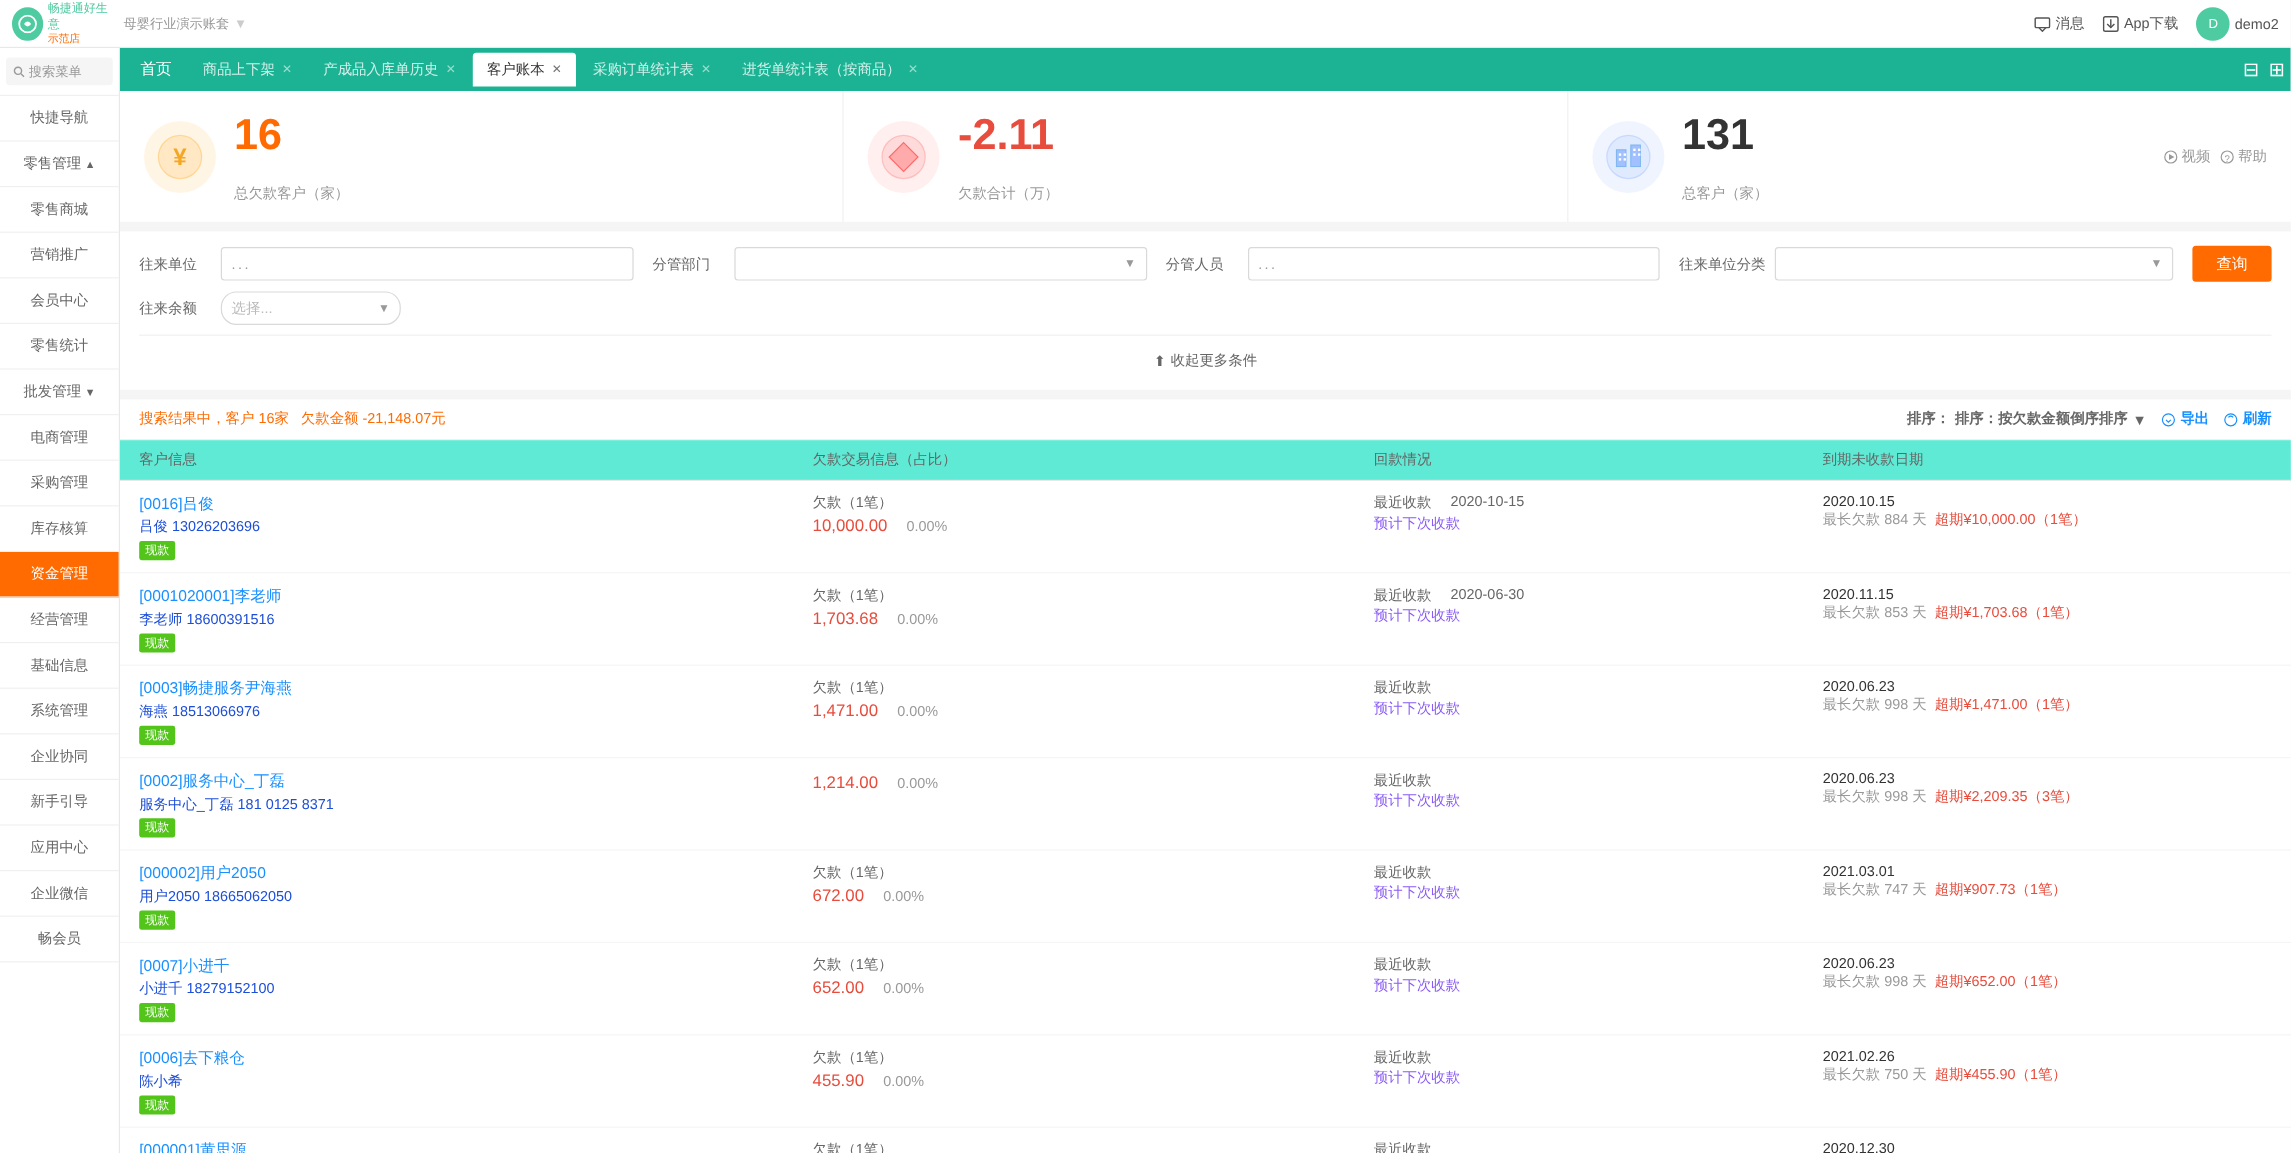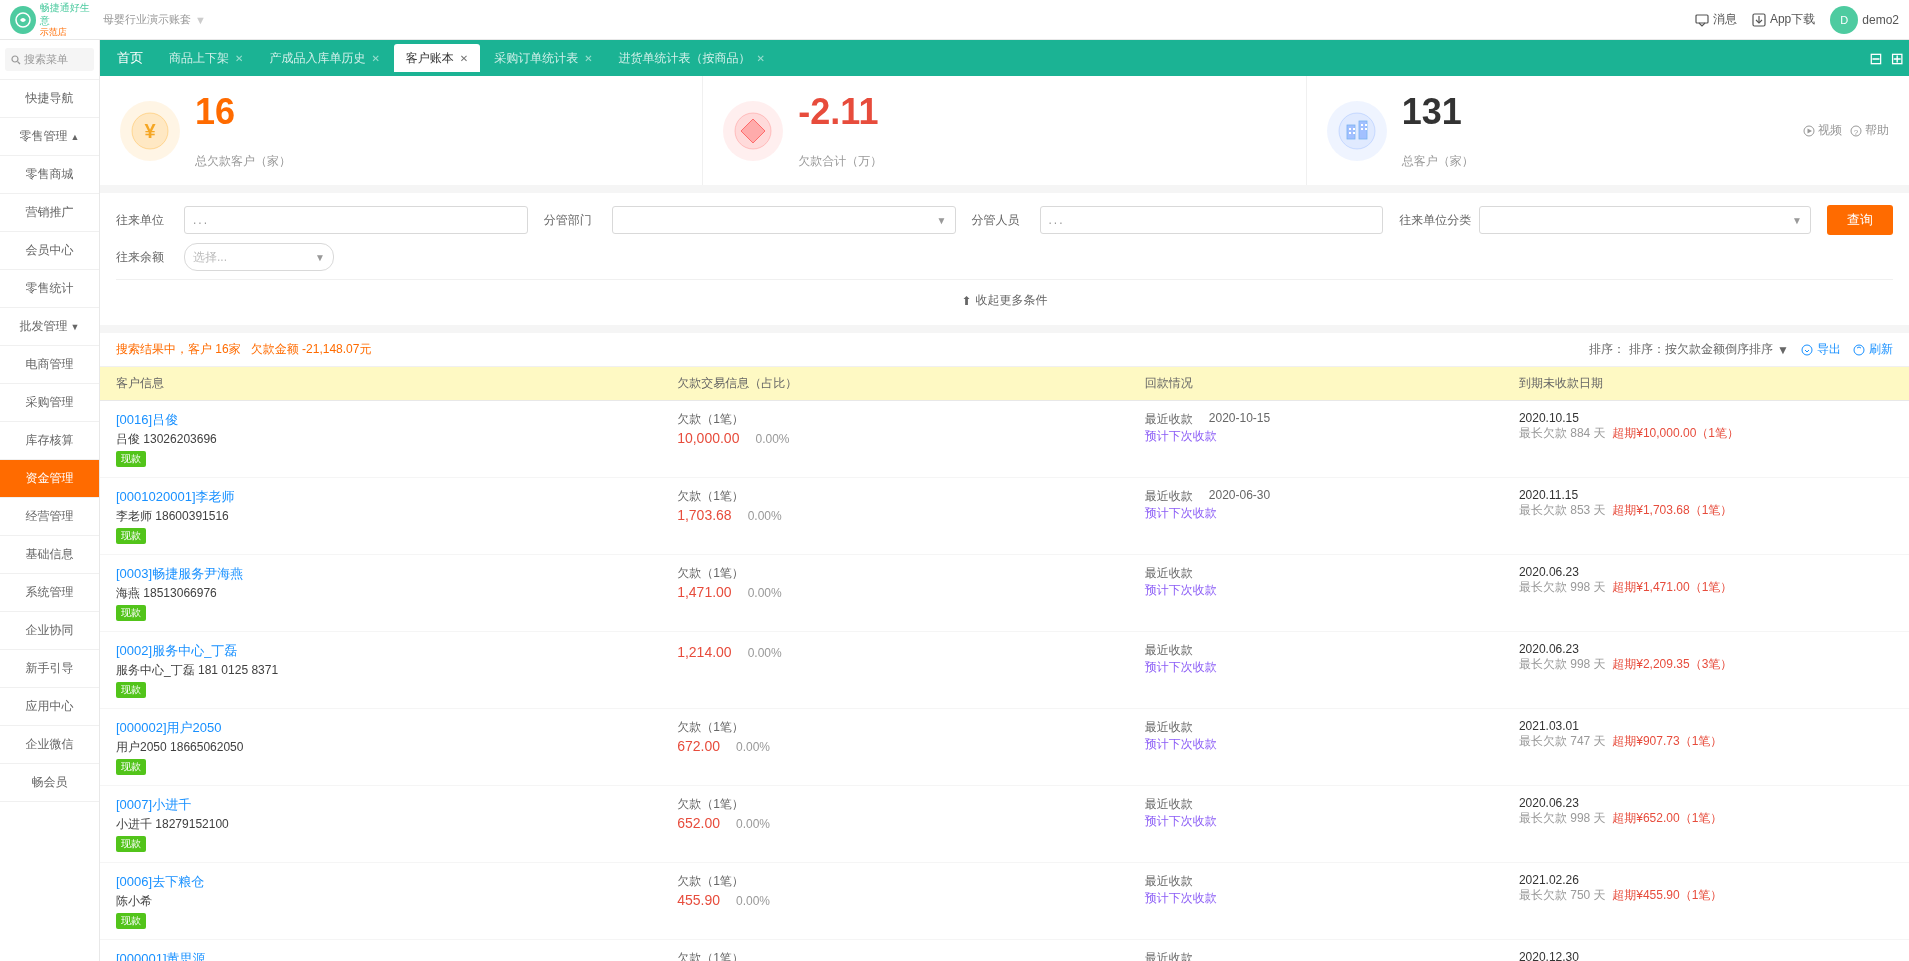--- a/index.html
+++ b/index.html
@@ -63,27 +63,27 @@
     .collapse-btn { display: flex; align-items: center; justify-content: center; gap: 4px; color: #666; font-size: 12px; cursor: pointer; padding: 4px 0; }
     
     
     .search-btn { background: #ff6b00; color: white; border: none; border-radius: 3px; padding: 6px 20px; cursor: pointer; font-size: 13px; }
     
     
     .results-area { background: white; }
     .results-header { display: flex; align-items: center; justify-content: space-between; padding: 8px 16px; border-bottom: 1px solid #f0f0f0; }
     .results-info { font-size: 12px; color: #666; }
     .results-info span { color: #ff6b00; }
-    .results-actions { display: flex; align-items: center; gap: 12px; font-size: 12px; color: #666; }
+    .results-actions { display: flex; align-items: center; gap: 12px; font-size: 12px; color: #666; font-weight: bold; }
     .results-actions .sort-btn { display: flex; align-items: center; gap: 4px; cursor: pointer; }
     .results-actions .action-btn { display: flex; align-items: center; gap: 4px; cursor: pointer; }
-    .table-header { display: grid; grid-template-columns: 3fr 2.5fr 2fr 2fr; background: #fef9c3; border-bottom: 1px solid #e8e8e8; padding: 8px 16px; }
+    .table-header { display: grid; grid-template-columns: 3fr 2.5fr 2fr 2fr; background: #5eead4; border-bottom: 1px solid #e8e8e8; padding: 8px 16px; }
     .table-header-cell { font-size: 12px; color: #666; font-weight: normal; }
     .table-row { display: grid; grid-template-columns: 3fr 2.5fr 2fr 2fr; padding: 10px 16px; border-bottom: 1px solid #f5f5f5; align-items: start; }
-    .customer-sub { font-size: 12px; color: #404040; margin: 2px 0; }
+    .customer-sub { font-size: 12px; color: #1d4ed8; margin: 2px 0; }
     .tag-green { display: inline-block; background: #52c41a; color: white; font-size: 10px; padding: 1px 5px; border-radius: 2px; }
     
     .debt-amount { color: #e74c3c; font-size: 14px; font-weight: 500; }
     .debt-label { font-size: 12px; color: #666; }
     .debt-percent { font-size: 12px; color: #999; margin-top: 4px; }
     .payback-next { font-size: 12px; color: #8b5cf6; }
     
     .due-date { font-size: 12px; color: #333; }
     .due-days { font-size: 12px; color: #999; }
     .overdue-amount { color: #e74c3c; font-size: 12px; cursor: pointer; }

